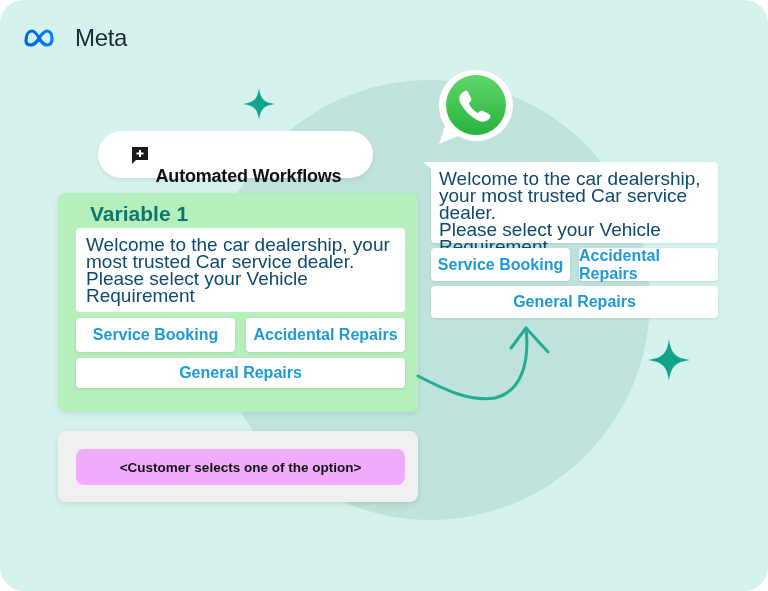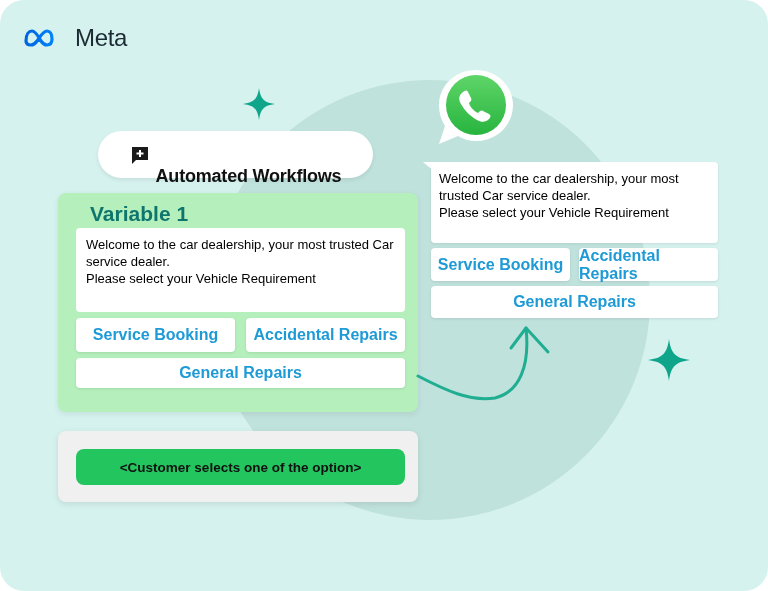--- a/index.html
+++ b/index.html
@@ -30,39 +30,39 @@
 
     .green-panel {
       position: absolute; left: 58px; top: 193px; width: 360px; height: 219px;
       background: #b5efbb; border-radius: 8px;
       box-shadow: 0 2px 6px rgba(0,0,0,0.08);
     }
     .panel-title { position: absolute; left: 32px; top: 9px; font-size: 21px; font-weight: bold; color: #0f766e; }
 
     .msg-box {
       position: absolute; background: #ffffff; border-radius: 4px;
-      font-size: 13px; color: #000000; line-height: 17px;
+      font-size: 19px; color: #0c4a6e; line-height: 17px;
     }
     .msg-box p + p { margin-top: 0; }
 
     .opt-btn {
       position: absolute; background: #ffffff; border-radius: 4px;
       display: flex; align-items: center; justify-content: center;
       font-size: 16px; color: #1e9ad6; font-weight: bold; cursor: pointer;
       box-shadow: 0 1px 3px rgba(0,0,0,0.10);
     }
 
     .gray-panel {
       position: absolute; left: 58px; top: 431px; width: 360px; height: 71px;
       background: #f0f0f0; border-radius: 8px;
       box-shadow: 0 2px 6px rgba(0,0,0,0.10);
     }
     .gray-inner {
       position: absolute; left: 18px; top: 18px; width: 329px; height: 36px;
-      background: #22c55e; border-radius: 8px;
+      background: #f0abfc; border-radius: 8px;
       display: flex; align-items: center; justify-content: center;
       font-size: 13.5px; font-weight: bold; color: #111;
     }
 
     .wa-logo { position: absolute; left: 436px; top: 68px; }
 
     .bubble-tail { position: absolute; left: 423px; top: 162px; }
 
     .arrow { position: absolute; left: 0; top: 0; }
   </style>

